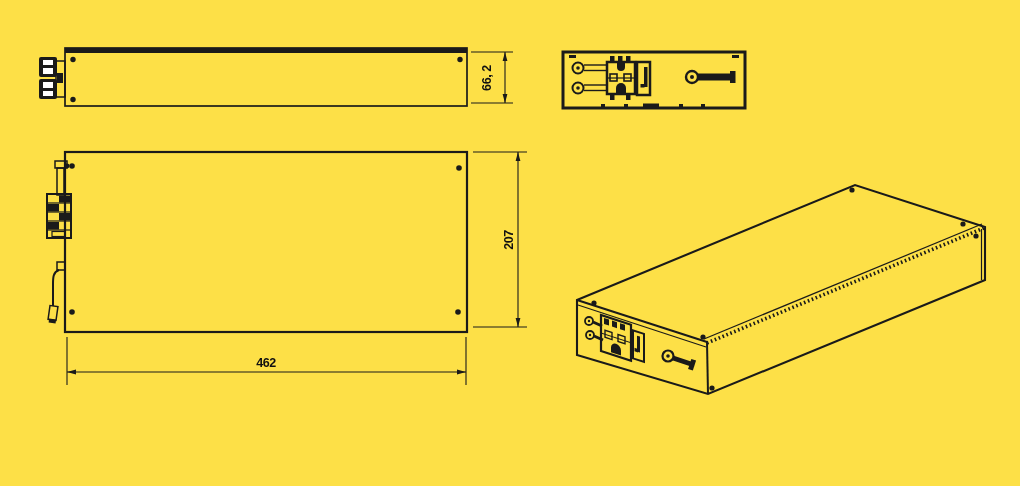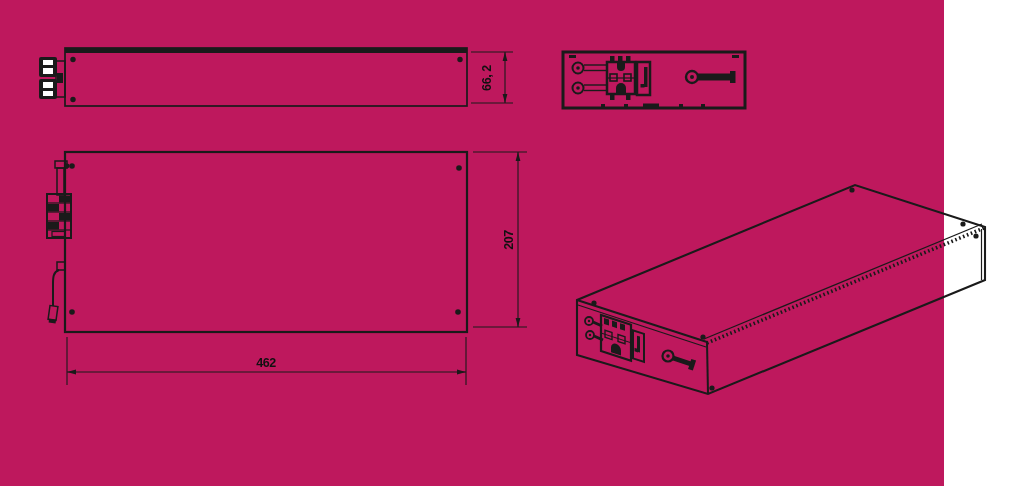--- a/index.html
+++ b/index.html
@@ -1,17 +1,17 @@
 <!DOCTYPE html>
 <html><head>
 <meta charset="utf-8">
 <style>
   html,body{margin:0;padding:0;background:#ffffff;}
   body{width:1024px;height:486px;overflow:hidden;font-family:"Liberation Sans",sans-serif;}
-  #sheet{position:relative;width:944px;height:486px;background:#be185d;}
+  #sheet{position:relative;width:1020px;height:486px;background:#fde047;}
   svg{position:absolute;left:0;top:0;}
   .ln{stroke:#1a1a1a;fill:none;}
   .fl{fill:#1a1a1a;stroke:none;}
   .dim{stroke:#1a1a1a;stroke-width:1.1;fill:none;}
   text.dimtxt{fill:#111111;font-family:"Liberation Sans","DejaVu Sans",sans-serif;
     font-weight:700;font-size:12.5px;letter-spacing:-0.4px;}
 </style>
 </head>
 <body>
 

